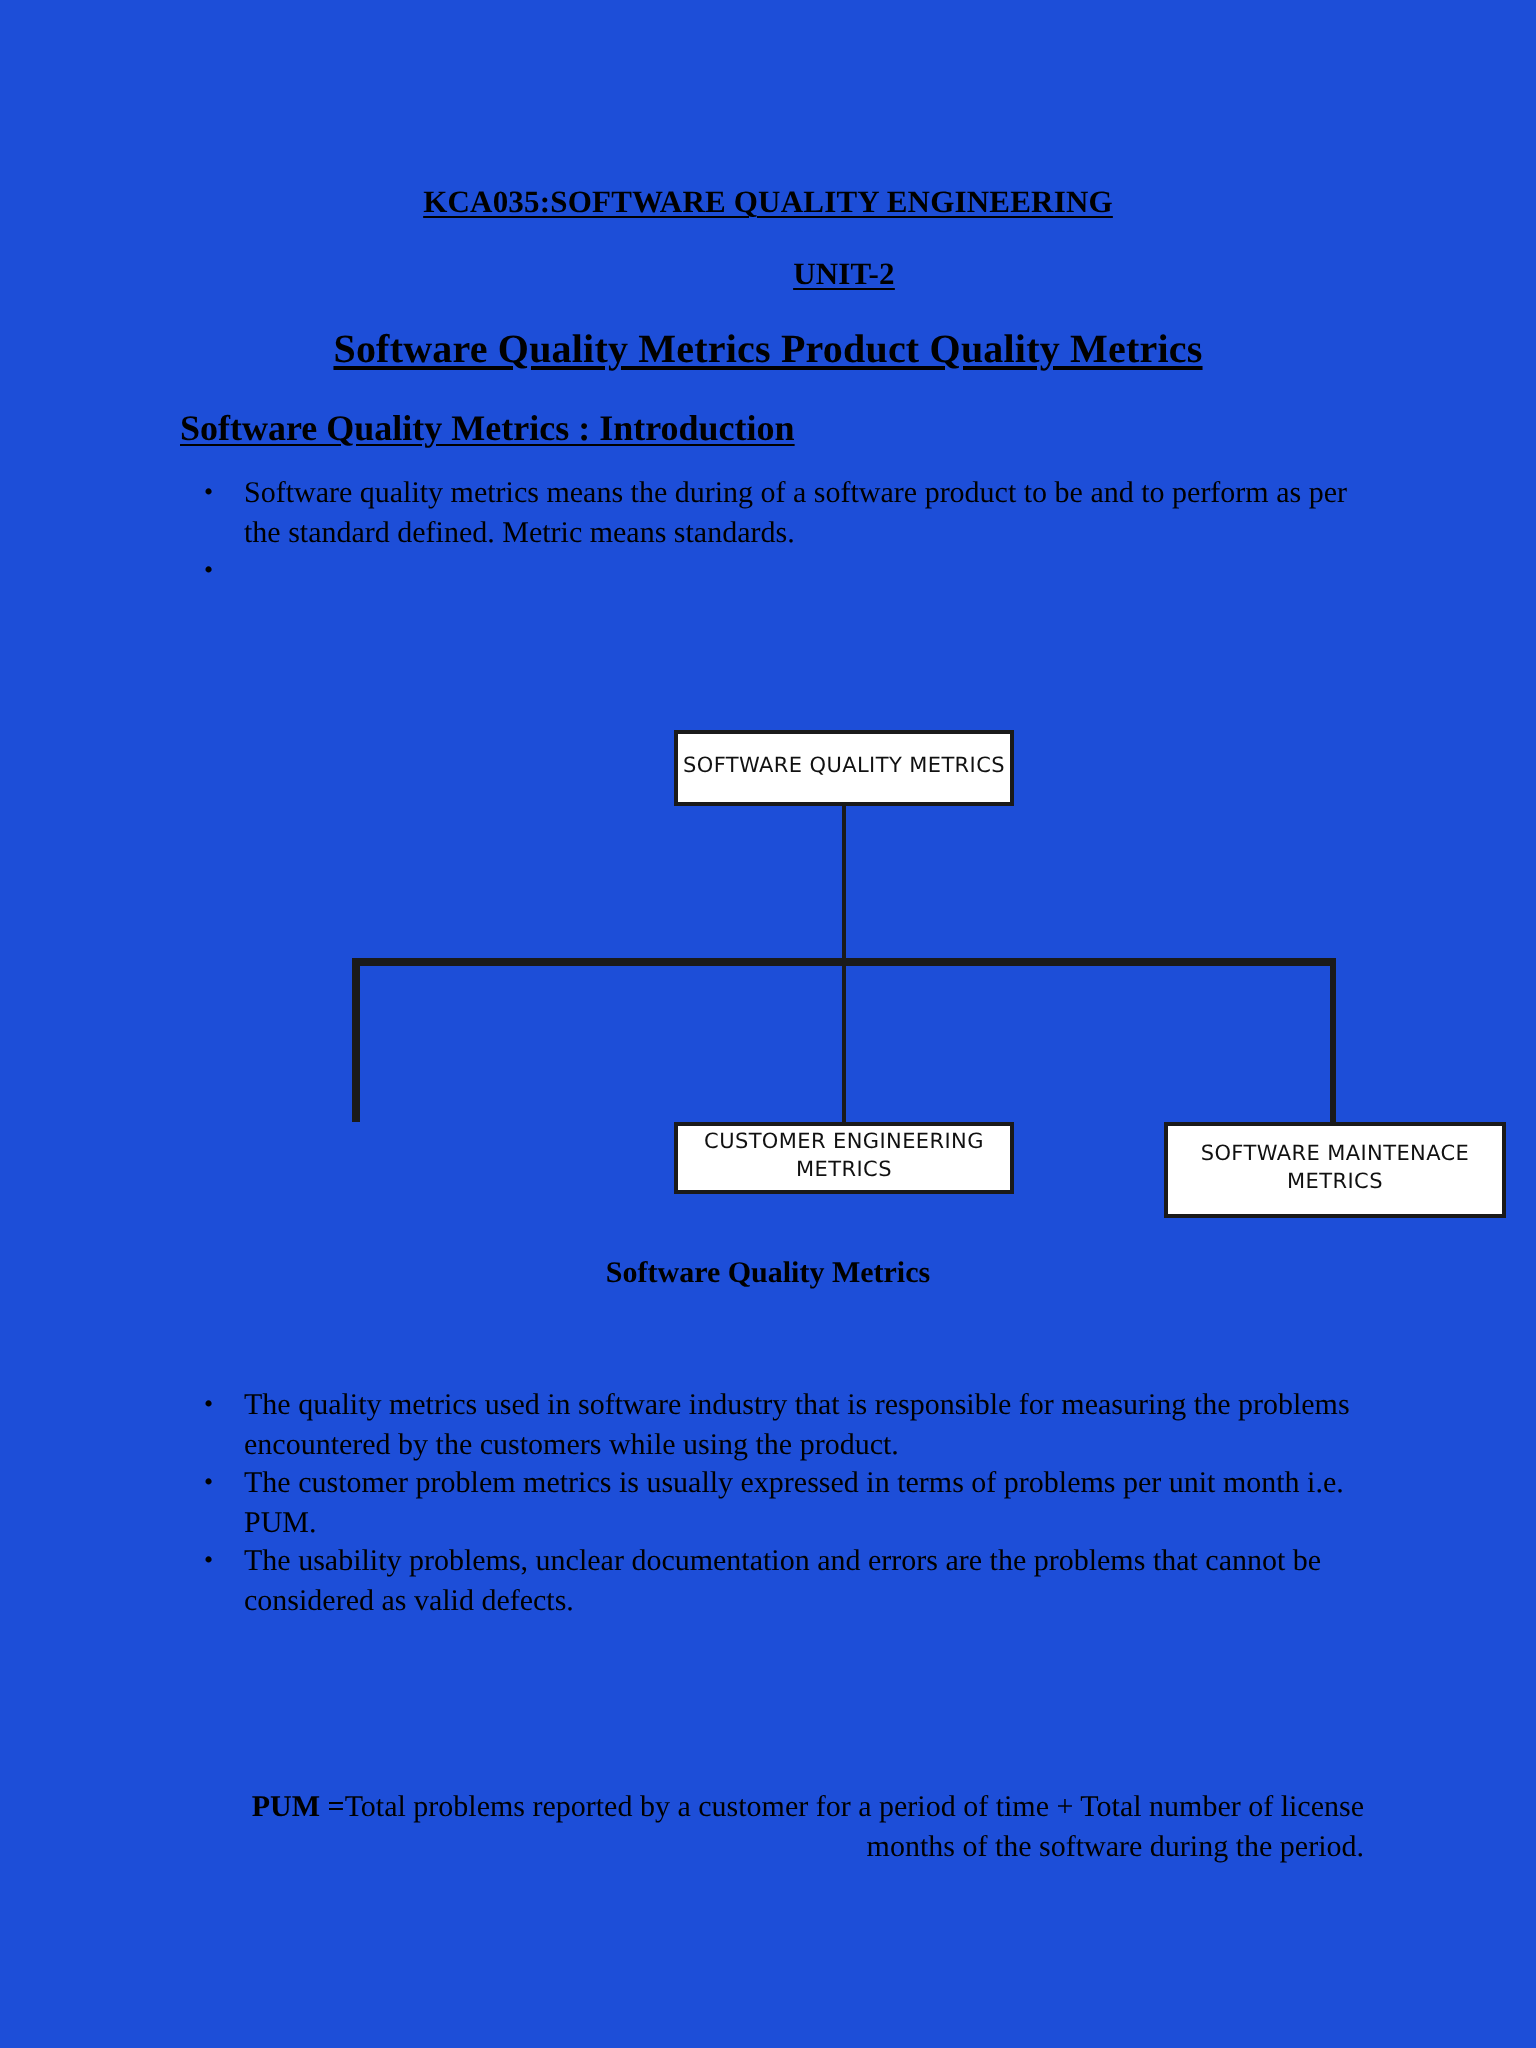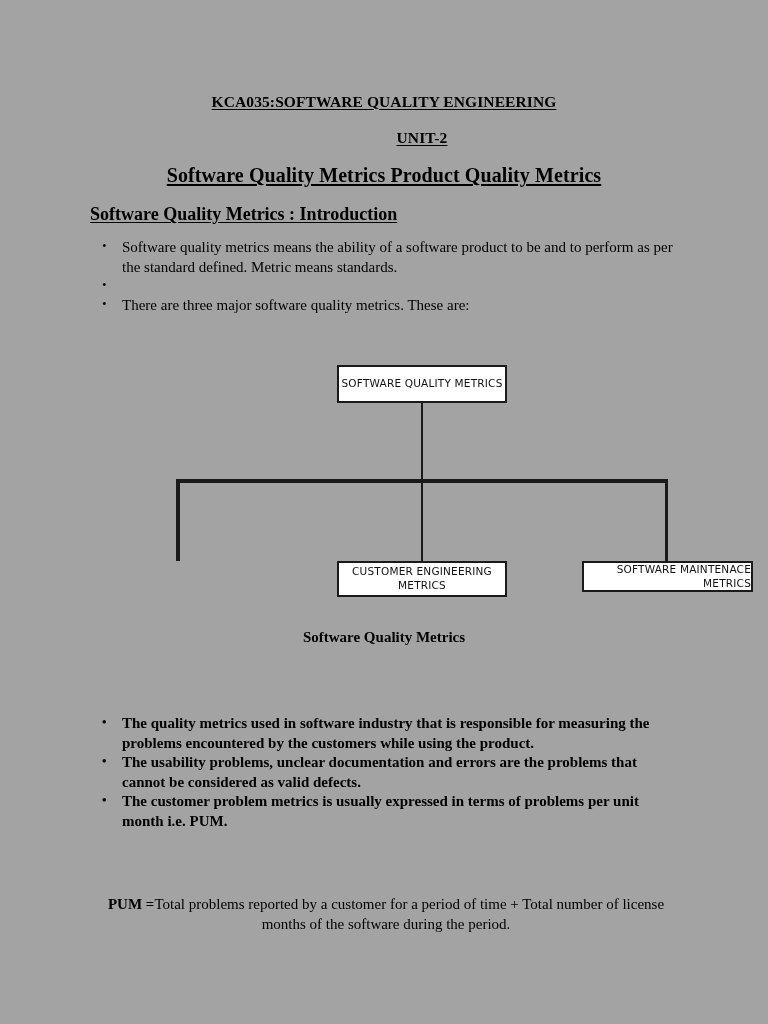--- a/index.html
+++ b/index.html
@@ -10,21 +10,21 @@
   }
   body {
     font-family: "Liberation Serif", serif;
     color: #000000;
   }
   .page {
     position: relative;
     width: 768px;
     height: 1024px;
     margin: 0 auto;
-    background: #a3a3a3;
+    background: #1d4ed8;
     overflow: hidden;
   }
 
   
   .doc-title {
     position: absolute;
     left: 0;
     width: 768px;
     text-align: center;
     font-weight: bold;
@@ -73,42 +73,42 @@
     position: absolute;
     left: 12px;
     top: 0;
     font-size: 13px;
     line-height: 1.30;
   }
   .bullet-item.empty {
     height: 19px;
   }
   #list-intro { top: 238px; }
-  #list-cpm   { top: 714px; font-weight: bold; }
+  #list-cpm   { top: 694px; }
 
   
   .figure-caption {
     position: absolute;
     left: 0;
     width: 768px;
     top: 629px;
     text-align: center;
     font-weight: bold;
     font-size: 15px;
   }
 
   
   .formula-para {
     position: absolute;
     left: 90px;
     top: 880px;
     width: 592px;
     font-size: 15px;
     line-height: 1.30;
-    text-align: center;
+    text-align: right;
   }
   .formula-para b { font-weight: bold; }
 
   
   .diagram {
     position: absolute;
     left: 0;
     top: 0;
     width: 768px;
     height: 1024px;
@@ -126,21 +126,21 @@
     color: #111111;
     display: flex;
     align-items: center;
     justify-content: center;
     letter-spacing: 0.2px;
     pointer-events: auto;
   }
   #node-root  { left: 337px; top: 365px; width: 170px; height: 38px; }
   #node-cpm   { left: 90px;  top: 561px; width: 172px; height: 36px; }
   #node-csm   { left: 337px; top: 561px; width: 170px; height: 36px; }
-  #node-smm   { left: 582px; top: 561px; width: 171px; height: 31px; text-align: right; }
+  #node-smm   { left: 582px; top: 561px; width: 171px; height: 48px; }
 
   .conn {
     position: absolute;
     background: #1a1a1a;
     pointer-events: none;
   }
   
   #conn-center-stem { left: 421px; top: 403px; width: 1.5px; height: 158px; }
   
   #conn-hbar { left: 176px; top: 479px; width: 492px; height: 3.5px; }
@@ -154,40 +154,39 @@
 
 <div class="page">
 
   <div class="doc-title" id="title-main"><u class="u">KCA035:SOFTWARE QUALITY ENGINEERING</u></div>
   <div class="doc-title" id="title-unit"><u class="u">UNIT-2</u></div>
   <div class="doc-title" id="title-topic"><u class="u">Software Quality Metrics Product Quality Metrics</u></div>
 
   <div class="section-heading" id="heading-intro">Software Quality Metrics : Introduction</div>
 
   <ul class="bullet-list" id="list-intro">
-    <li class="bullet-item">Software quality metrics means the ability of a software product to be and to perform as per the standard defined. Metric means standards.</li>
+    <li class="bullet-item">Software quality metrics means the during of a software product to be and to perform as per the standard defined. Metric means standards.</li>
     <li class="bullet-item empty"></li>
-    <li class="bullet-item">There are three major software quality metrics. These are:</li>
   </ul>
 
   <div class="diagram">
     <div class="conn" id="conn-center-stem"></div>
     <div class="conn" id="conn-hbar"></div>
     <div class="conn" id="conn-left-drop"></div>
     <div class="conn" id="conn-right-drop"></div>
 
     <div class="node-box" id="node-root">SOFTWARE QUALITY METRICS</div>
     <div class="node-box" id="node-csm">CUSTOMER ENGINEERING METRICS</div>
     <div class="node-box" id="node-smm">SOFTWARE MAINTENACE METRICS</div>
   </div>
 
   <div class="figure-caption">Software Quality Metrics</div>
 
 
   <ul class="bullet-list" id="list-cpm">
     <li class="bullet-item">The quality metrics used in software industry that is responsible for measuring the problems encountered by the customers while using the product.</li>
+    <li class="bullet-item">The customer problem metrics is usually expressed in terms of problems per unit month i.e. PUM.</li>
     <li class="bullet-item">The usability problems, unclear documentation and errors are the problems that cannot be considered as valid defects.</li>
-    <li class="bullet-item">The customer problem metrics is usually expressed in terms of problems per unit month i.e. PUM.</li>
   </ul>
 
   <p class="formula-para"><b>PUM =</b><span>Total problems reported by a customer for a period of time + Total number of license months of the software during the period.</span></p>
 
 </div>
 
 </body></html>

